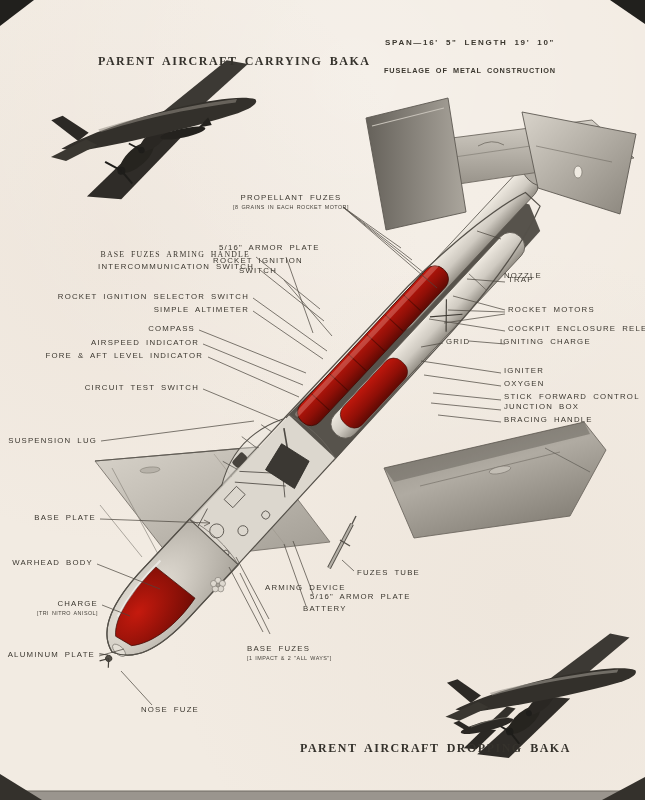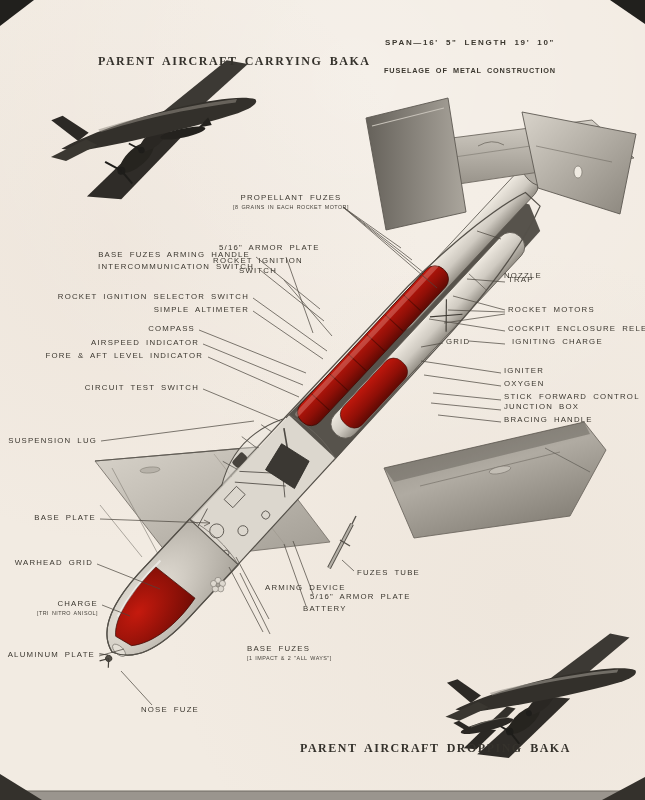--- a/index.html
+++ b/index.html
@@ -289,41 +289,41 @@
 
   <div class="hdr hdr1" style="left:470px;top:38px">SPAN—16' 5"  LENGTH 19' 10"</div>
   <div class="hdr hdr2" style="left:470px;top:66px">FUSELAGE OF METAL CONSTRUCTION</div>
 
   <div class="cap" style="left:98px;top:54px">PARENT AIRCRAFT CARRYING BAKA</div>
   <div class="cap" style="left:300px;top:741px">PARENT AIRCRAFT DROPPING BAKA</div>
 
   <div id="labels">
       <div class="callout c" style="top: 193px; left: 291px;"><span>PROPELLANT FUZES</span><div class="sub">[8 GRAINS IN EACH ROCKET MOTOR]</div></div>
       <div class="callout l" style="top: 243px; left: 219px;"><span>5/16" ARMOR PLATE</span></div>
-      <div class="callout r" style="top: 250px; right: 395px;"><span>BASE FUZES ARMING HANDLE</span></div>
+      <div class="callout r" style="top: 250px; right: 395px; font-family: Liberation Serif, serif;"><span>BASE FUZES ARMING HANDLE</span></div>
       <div class="callout c" style="top: 256px; left: 258px;"><span>ROCKET IGNITION</span><div>SWITCH</div></div>
       <div class="callout r" style="top: 262px; right: 391px;"><span>INTERCOMMUNICATION SWITCH</span></div>
       <div class="callout r" style="top: 292px; right: 396px;"><span>ROCKET IGNITION SELECTOR SWITCH</span></div>
       <div class="callout r" style="top: 305px; right: 396px;"><span>SIMPLE ALTIMETER</span></div>
       <div class="callout r" style="top: 324px; right: 450px;"><span>COMPASS</span></div>
       <div class="callout r" style="top: 338px; right: 446px;"><span>AIRSPEED INDICATOR</span></div>
       <div class="callout r" style="top: 351px; right: 442px;"><span>FORE &amp; AFT LEVEL INDICATOR</span></div>
       <div class="callout r" style="top: 383px; right: 446px;"><span>CIRCUIT TEST SWITCH</span></div>
       <div class="callout r" style="top: 436px; right: 548px;"><span>SUSPENSION LUG</span></div>
       <div class="callout r" style="top: 513px; right: 549px;"><span>BASE PLATE</span></div>
-      <div class="callout r" style="top: 558px; right: 552px;"><span>WARHEAD GRID</span></div>
+      <div class="callout r" style="top: 558px; right: 552px;"><span>WARHEAD BODY</span></div>
       <div class="callout r" style="top: 599px; right: 547px;"><span>CHARGE</span><div class="sub">[TRI NITRO ANISOL]</div></div>
       <div class="callout r" style="top: 650px; right: 550px;"><span>ALUMINUM PLATE</span></div>
       <div class="callout l" style="top: 705px; left: 141px;"><span>NOSE FUZE</span></div>
       <div class="callout l" style="top: 249px; left: 504px; margin-top: 22px;"><span>NOZZLE</span></div>
       <div class="callout l" style="top: 275px; left: 508px;"><span>TRAP</span></div>
       <div class="callout l" style="top: 305px; left: 508px;"><span>ROCKET MOTORS</span></div>
       <div class="callout l" style="top: 324px; left: 508px;"><span>COCKPIT ENCLOSURE RELEASE</span></div>
       <div class="callout l" style="top: 337px; left: 446px;"><span>GRID</span></div>
-      <div class="callout l" style="top: 337px; left: 512px;"><span>IGNITING CHARGE</span></div>
+      <div class="callout l" style="top: 337px; left: 500px;"><span>IGNITING CHARGE</span></div>
       <div class="callout l" style="top: 366px; left: 504px;"><span>IGNITER</span></div>
       <div class="callout l" style="top: 379px; left: 504px;"><span>OXYGEN</span></div>
       <div class="callout l" style="top: 392px; left: 504px;"><span>STICK FORWARD CONTROL</span><div>JUNCTION BOX</div></div>
       <div class="callout l" style="top: 415px; left: 504px;"><span>BRACING HANDLE</span></div>
       <div class="callout l" style="top: 568px; left: 357px;"><span>FUZES TUBE</span></div>
       <div class="callout l" style="top: 592px; left: 310px;"><span>5/16" ARMOR PLATE</span></div>
       <div class="callout l" style="top: 604px; left: 303px;"><span>BATTERY</span></div>
       <div class="callout l" style="top: 583px; left: 265px;"><span>ARMING DEVICE</span></div>
       <div class="callout l" style="top: 631px; left: 247px; margin-top: 13px;"><span>BASE FUZES</span><div class="sub">[1 IMPACT &amp; 2 "ALL WAYS"]</div></div>
     </div>

